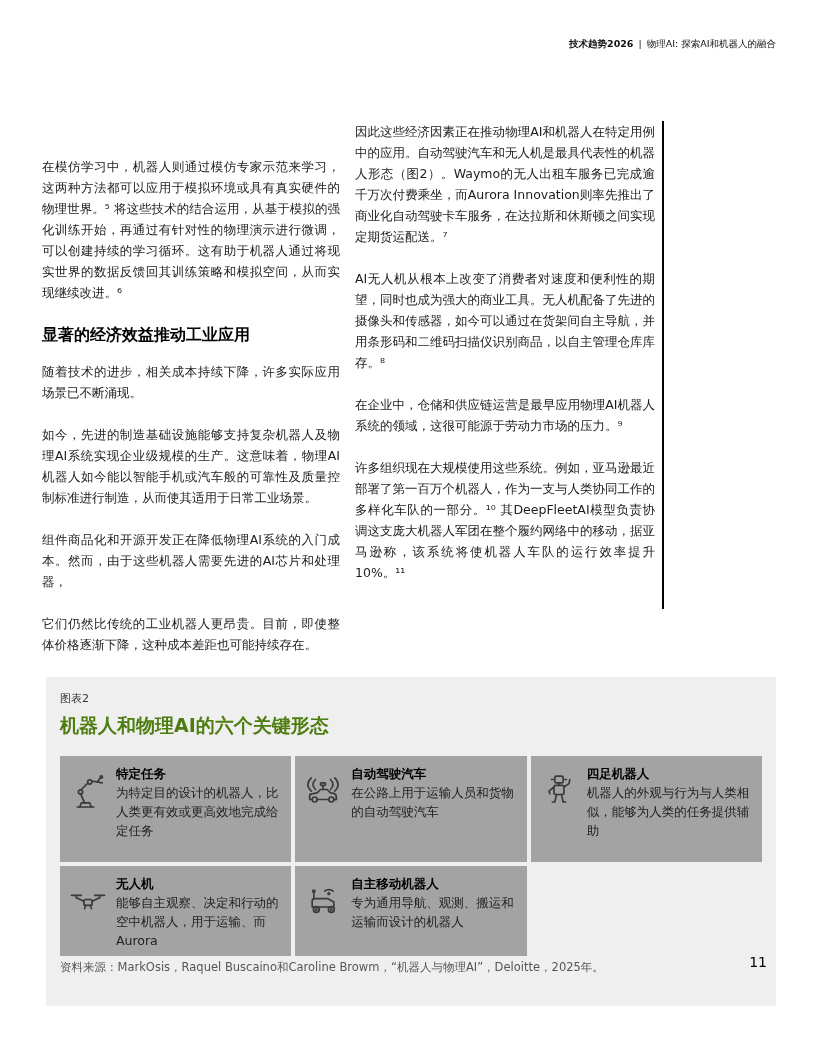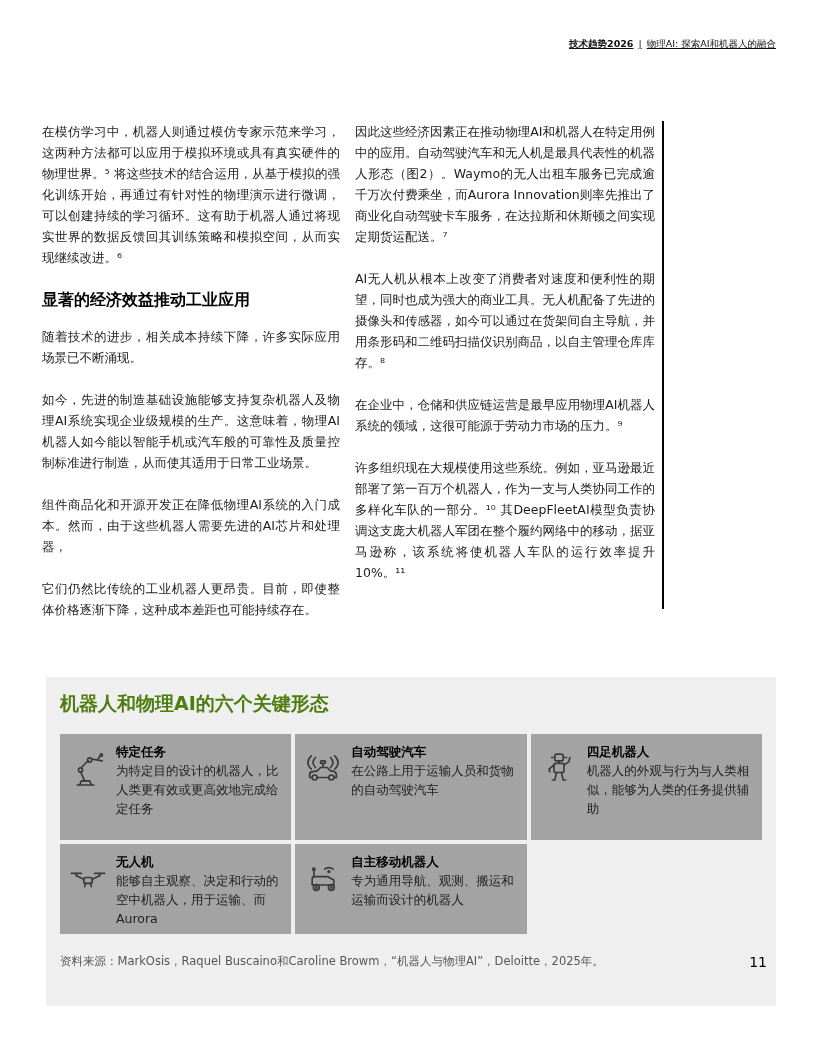--- a/index.html
+++ b/index.html
@@ -1,49 +1,49 @@
 <!DOCTYPE html>
 <html><head>
 <meta charset="utf-8">
 <style>
   html,body { margin:0; padding:0; background:#ffffff; }
   .page {
     position:relative; width:816px; height:1056px; background:#ffffff;
     font-family:"DejaVu Sans","Liberation Sans",sans-serif; color:#1c1c1c; overflow:hidden;
   }
   
-  .header { position:absolute; top:38px; right:40px; font-size:9.5px; color:#111; white-space:nowrap;text-decoration:underline; }
+  .header { position:absolute; top:38px; right:40px; font-size:9.5px; color:#111; white-space:nowrap; }
   .header .bold { font-weight:bold; }
   .header .sep { margin:0 5px; color:#111; }
 
   
   .content { position:absolute; top:121px; left:42px; display:flex; gap:15px; }
   .col { font-size:12.5px; line-height:21px; text-align:justify; }
-  .col-left  { width:298px; }
+  .col-left  { width:298px;margin-top:35px; }
   .col-right { width:300px; }
   .col p { margin:0 0 21px 0; }
   .section-heading { font-size:16px; font-weight:bold; color:#000; margin:8px 0 16px 0; line-height:21px; }
 
   .divider { position:absolute; left:662px; top:121px; width:2px; height:488px; background:#000; }
 
   
   .figure-panel { position:absolute; left:46px; top:677px; width:730px; height:329px; background:#efefef; }
   .fig-inner { padding:14px 14px 0 14px; }
   .fig-label { font-size:11px; color:#333; margin-bottom:7px; }
   .fig-title { font-size:19px; font-weight:bold; color:#4d7c0f; margin-bottom:17px; }
   .fig-grid {
     display:grid; grid-template-columns:repeat(3,1fr); grid-template-rows:106px 90px; gap:4px;
   }
   .fig-card { background:#a3a3a3; display:flex; gap:4px; padding:8px 8px 4px 4px; overflow:hidden; }
   .card-icon { flex:0 0 48px; display:flex; justify-content:center; align-items:flex-start; padding-top:8px; }
   .card-icon svg { width:40px; height:40px; }
   .card-text { flex:1; min-width:0; }
   .card-title { font-size:12.5px; font-weight:bold; color:#000; line-height:19px; }
   .card-desc { font-size:12.5px; color:#222; line-height:19px; }
-  .fig-source { margin-top:19px; font-size:11.5px; color:#54565a; line-height:16px; }
+  .fig-source { margin-top:3px; font-size:11.5px; color:#54565a; line-height:16px; }
 
   .page-num { position:absolute; top:954px; right:49px; font-size:14px; color:#000; }
 
   .ico { fill:none; stroke:#3a3a3a; stroke-width:2; stroke-linecap:round; stroke-linejoin:round; }
 </style>
 </head>
 <body>
 
 <div class="page">
 
@@ -65,20 +65,21 @@
       <p>AI无人机从根本上改变了消费者对速度和便利性的期望，同时也成为强大的商业工具。无人机配备了先进的摄像头和传感器，如今可以通过在货架间自主导航，并用条形码和二维码扫描仪识别商品，以自主管理仓库库存。⁸</p>
       <p>在企业中，仓储和供应链运营是最早应用物理AI机器人系统的领域，这很可能源于劳动力市场的压力。⁹</p>
       <p>许多组织现在大规模使用这些系统。例如，亚马逊最近部署了第一百万个机器人，作为一支与人类协同工作的多样化车队的一部分。¹⁰ 其DeepFleetAI模型负责协调这支庞大机器人军团在整个履约网络中的移动，据亚马逊称，该系统将使机器人车队的运行效率提升10%。¹¹</p>
     </div>
   </div>
 
   <div class="divider"></div>
 
   <div class="figure-panel">
     <div class="fig-inner">
+      <div class="fig-label">图表2</div>
       <div class="fig-title">机器人和物理AI的六个关键形态</div>
 
       <div class="fig-grid">
 
         <div class="fig-card">
           <div class="card-icon">
             <svg viewBox="0 0 48 48">
                 <g class="ico">
               <path d="M11 42h20"></path>
                   <path d="M14 42l2-5h10l2 5"></path>

